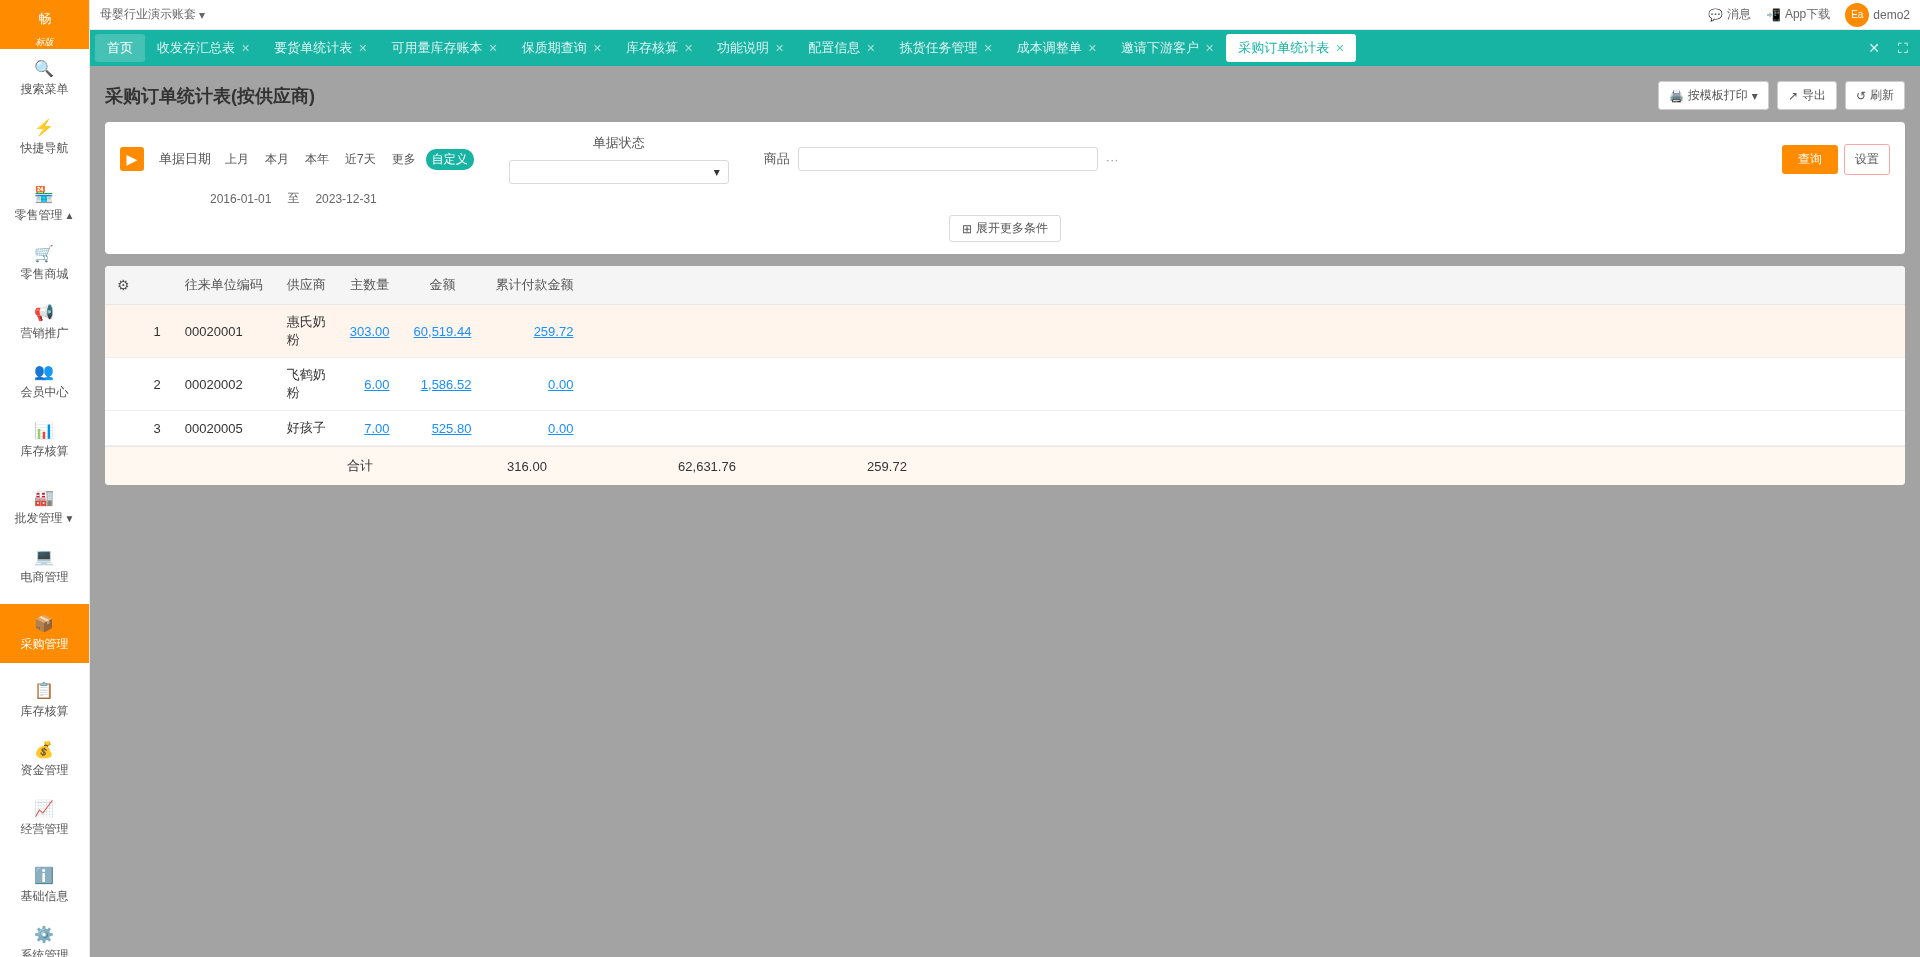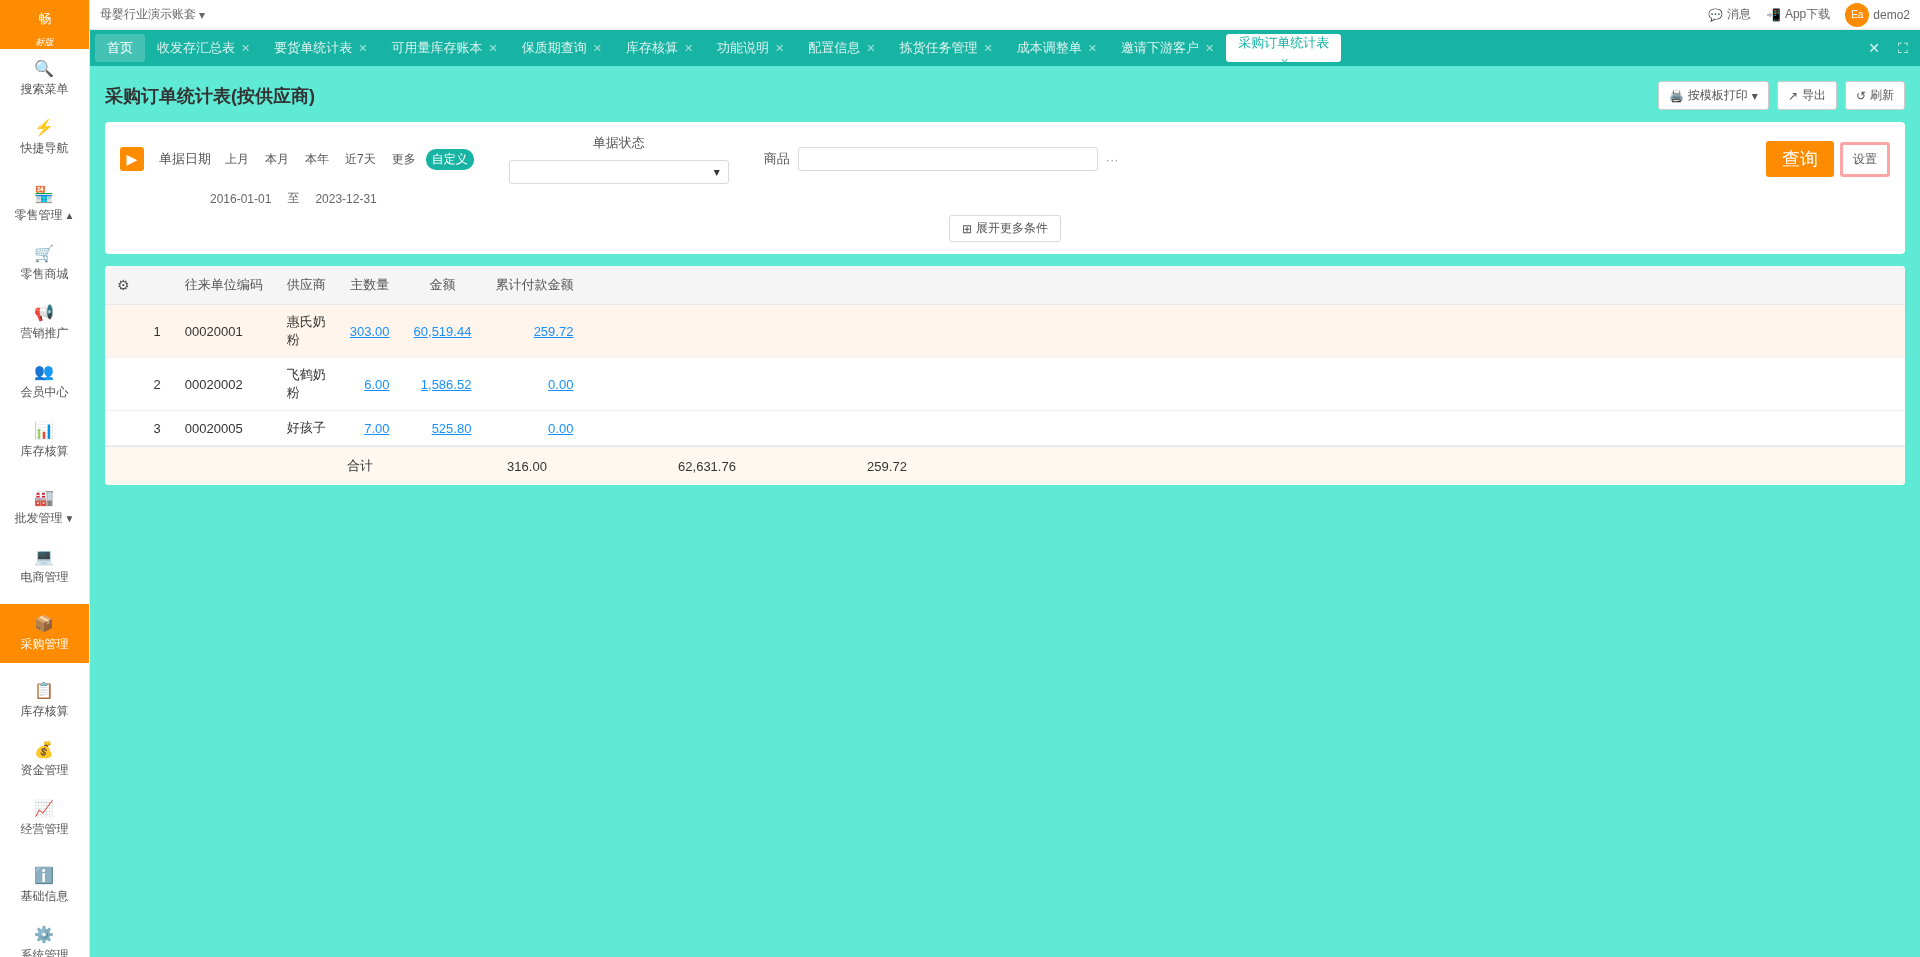--- a/index.html
+++ b/index.html
@@ -25,27 +25,27 @@
     .topbar-left { display: flex; align-items: center; gap: 6px; font-size: 12px; color: #666; }
     .topbar-dropdown { display: flex; align-items: center; gap: 3px; cursor: pointer; }
     .topbar-right { display: flex; align-items: center; gap: 15px; font-size: 12px; color: #666; }
     .topbar-right-item { display: flex; align-items: center; gap: 4px; cursor: pointer; }
     .user-avatar { width: 24px; height: 24px; border-radius: 50%; background: #ff8c00; display: flex; align-items: center; justify-content: center; color: #fff; font-size: 10px; }
 
     
     .nav-tabs { height: 36px; background: #17b3a3; display: flex; align-items: center; padding: 0 5px; overflow: hidden; flex-shrink: 0; }
     .nav-tab { height: 28px; padding: 0 12px; display: flex; align-items: center; gap: 4px; font-size: 13px; color: rgba(255,255,255,0.85); cursor: pointer; border-radius: 3px; white-space: nowrap; flex-shrink: 0; }
     .nav-tab.home { background: rgba(255,255,255,0.2); color: #fff; }
-    .nav-tab.active { background: #fff; color: #17b3a3; flex-direction: column; }
+    .nav-tab.active { background: #fff; color: #17b3a3; }
     .nav-tab-close { font-size: 11px; opacity: 0.7; margin-left: 2px; }
     .nav-tabs-end { margin-left: auto; display: flex; align-items: center; gap: 5px; }
     .nav-tab-btn { width: 24px; height: 24px; display: flex; align-items: center; justify-content: center; color: rgba(255,255,255,0.85); cursor: pointer; font-size: 14px; }
 
     
-    .page-content { flex: 1; padding: 15px; overflow: auto; background: #5eead4; }
+    .page-content { flex: 1; padding: 15px; overflow: auto; background: #a3a3a3; }
 
     
     .page-header { display: flex; align-items: center; justify-content: space-between; margin-bottom: 12px; }
     .page-title { font-size: 18px; font-weight: bold; color: #333; }
     .page-actions { display: flex; align-items: center; gap: 8px; }
     .btn-print { display: flex; align-items: center; gap: 4px; padding: 5px 10px; border: 1px solid #ccc; border-radius: 3px; background: #fff; cursor: pointer; font-size: 12px; color: #555; }
     .btn-export { display: flex; align-items: center; gap: 4px; padding: 5px 10px; border: 1px solid #ccc; border-radius: 3px; background: #fff; cursor: pointer; font-size: 12px; color: #555; }
     .btn-refresh { display: flex; align-items: center; gap: 4px; padding: 5px 10px; border: 1px solid #ccc; border-radius: 3px; background: #fff; cursor: pointer; font-size: 12px; color: #555; }
 
     
@@ -54,22 +54,22 @@
     .filter-item { display: flex; align-items: center; gap: 8px; }
     .filter-label { font-size: 13px; color: #555; white-space: nowrap; }
     .filter-date-shortcuts { display: flex; align-items: center; gap: 4px; }
     .date-shortcut { padding: 2px 6px; font-size: 12px; cursor: pointer; color: #555; border-radius: 2px; }
     .date-custom-badge { padding: 2px 6px; font-size: 12px; background: #17b3a3; color: #fff; border-radius: 10px; cursor: pointer; }
     .date-range { font-size: 12px; color: #666; }
     .filter-select { border: 1px solid #d9d9d9; border-radius: 3px; padding: 4px 8px; font-size: 12px; min-width: 200px; background: #fff; display: flex; align-items: center; justify-content: space-between; cursor: pointer; }
     .filter-input { border: 1px solid #d9d9d9; border-radius: 3px; padding: 4px 8px; font-size: 12px; min-width: 200px; }
     .filter-expand-row { display: flex; justify-content: center; margin-top: 8px; }
     .btn-expand { display: flex; align-items: center; gap: 4px; padding: 4px 12px; border: 1px solid #d9d9d9; border-radius: 3px; background: #fff; cursor: pointer; font-size: 12px; color: #555; }
-    .btn-query { background: #ff8c00; color: #fff; border: none; border-radius: 3px; padding: 6px 16px; font-size: 18px; cursor: pointer; }
-    .btn-settings { border: 3px solid #fca5a5; background: #fff; border-radius: 3px; padding: 6px 10px; font-size: 12px; cursor: pointer; color: #555; }
+    .btn-query { background: #ff8c00; color: #fff; border: none; border-radius: 3px; padding: 6px 16px; font-size: 12px; cursor: pointer; }
+    .btn-settings { border: 1px solid #fca5a5; background: #fff; border-radius: 3px; padding: 6px 10px; font-size: 12px; cursor: pointer; color: #555; }
     .filter-toggle { width: 24px; height: 24px; background: #ff8c00; color: #fff; border: none; border-radius: 3px; cursor: pointer; display: flex; align-items: center; justify-content: center; font-size: 14px; flex-shrink: 0; }
 
     
     .table-container { background: #fff; border-radius: 4px; overflow: hidden; }
     table { width: 100%; border-collapse: collapse; }
     thead tr { background: #f5f5f5; }
     th { padding: 10px 12px; text-align: left; font-weight: normal; font-size: 13px; color: #555; border-bottom: 1px solid #e8e8e8; white-space: nowrap; }
     th.center { text-align: center; }
     td { padding: 8px 12px; font-size: 13px; color: #333; border-bottom: 1px solid #f0f0f0; }
     td.center { text-align: center; }

